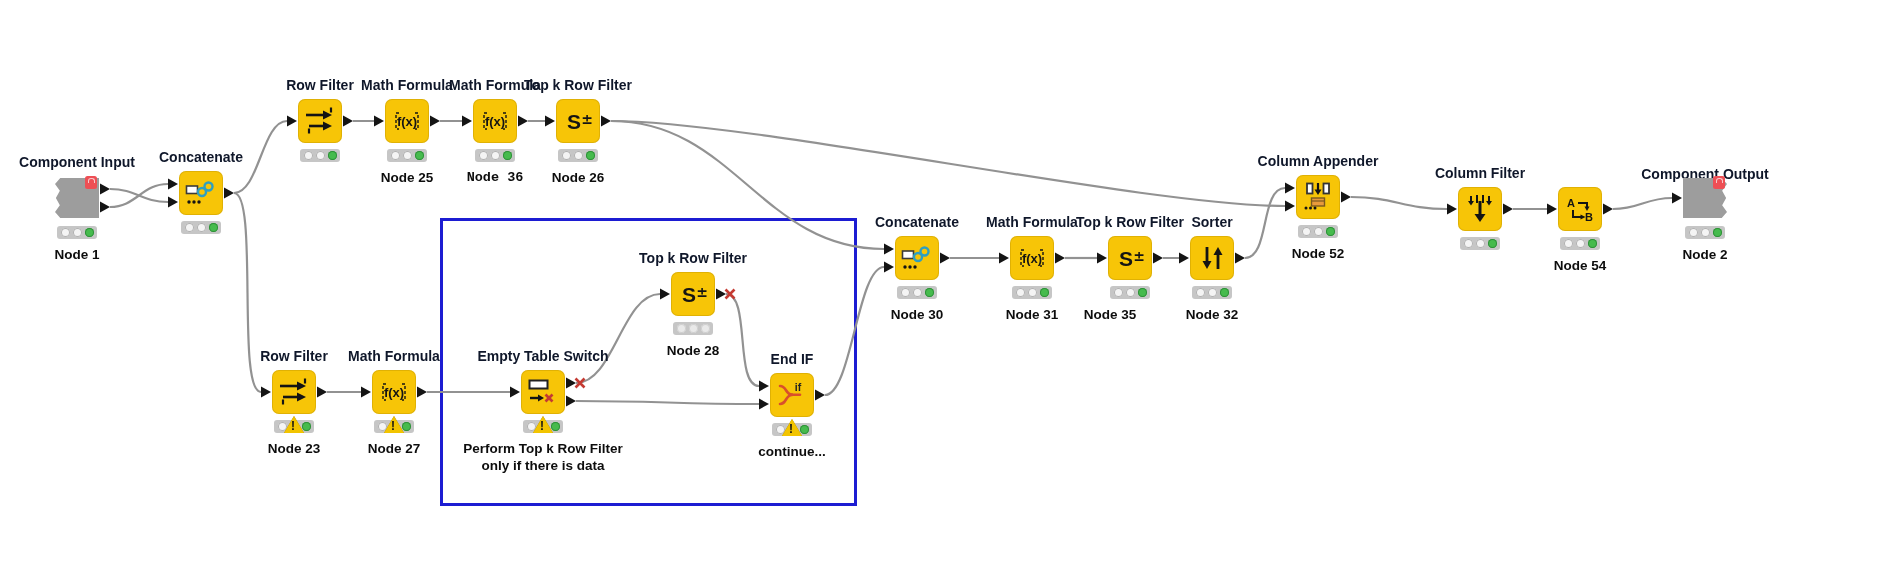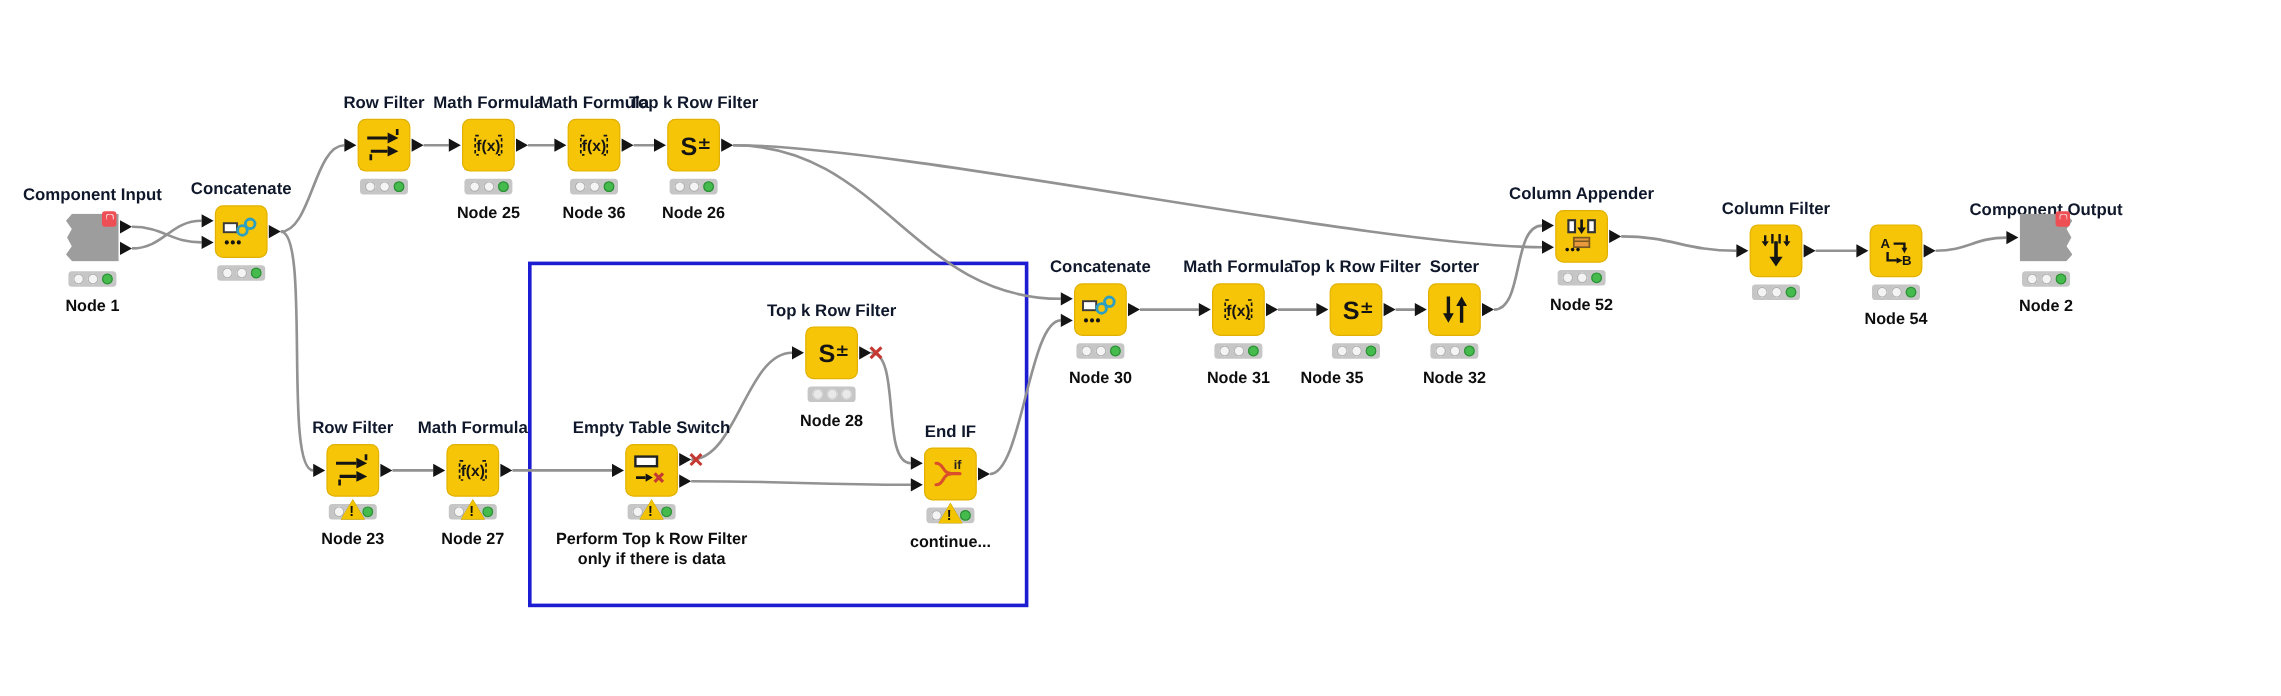--- a/index.html
+++ b/index.html
@@ -171,21 +171,21 @@
       <svg width="44" height="44" viewBox="0 0 44 44">
         <text x="22" y="27" text-anchor="middle" font-size="13" font-weight="bold" fill="#141414" font-family="Liberation Sans,sans-serif">f(x)</text>
         <path d="M14 14 h-3 v16 h3 M30 14 h3 v16 h-3" stroke="#141414" stroke-width="1.4" fill="none" stroke-dasharray="3 2"></path>
       </svg>
     </div>
     <div class="status" style="left: 475px; top: 149px;">
       <div class="dot"></div>
       <div class="dot"></div>
       <div class="dot on"></div>
     </div>
-    <div class="node-caption" style="left: 365px; top: 169px;">Node 36</div>
+    <div class="node-caption" style="left: 365px; top: 169px; font-family: Liberation Mono, monospace;">Node 36</div>
     <div class="node-name" style="left: 428px; top: 75px;">Top k Row Filter</div>
     <div class="node-icon" style="left: 556px; top: 99px;">
       <svg width="44" height="44" viewBox="0 0 44 44">
         <text x="18" y="30" text-anchor="middle" font-size="21" font-weight="bold" fill="#141414" font-family="Liberation Sans,sans-serif">S</text>
         <text x="31" y="25" text-anchor="middle" font-size="14" font-weight="bold" fill="#141414" font-family="DejaVu Sans,sans-serif">±</text>
       </svg>
     </div>
     <div class="status" style="left: 558px; top: 149px;">
       <div class="dot"></div>
       <div class="dot"></div>

